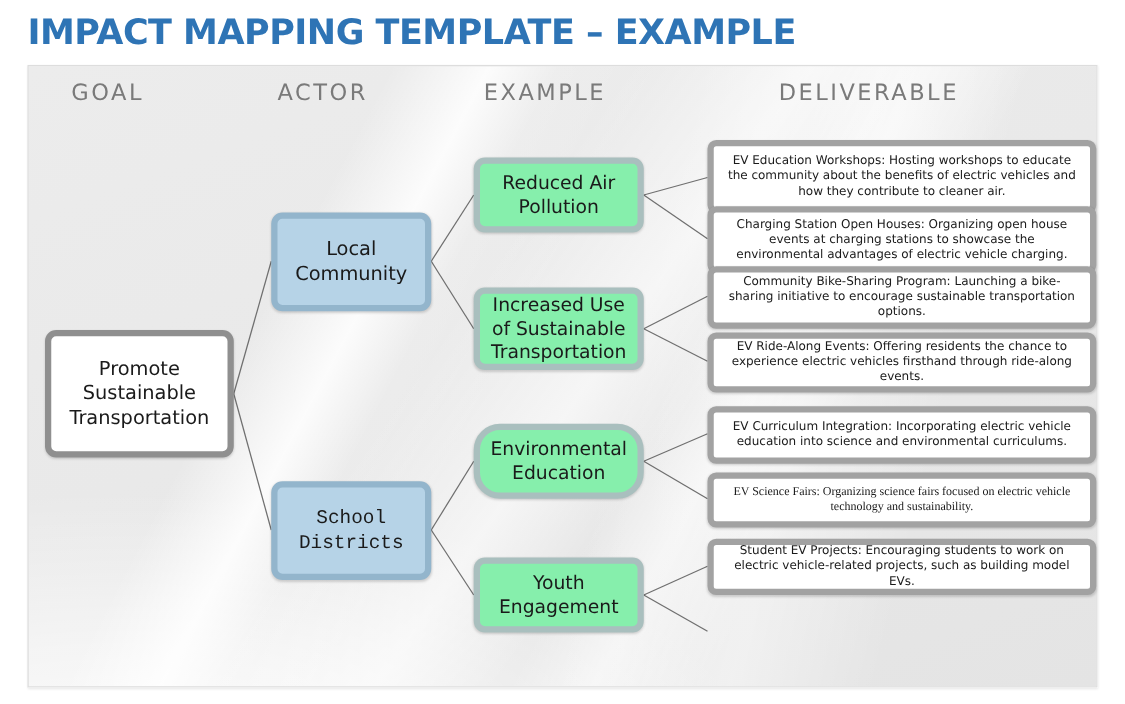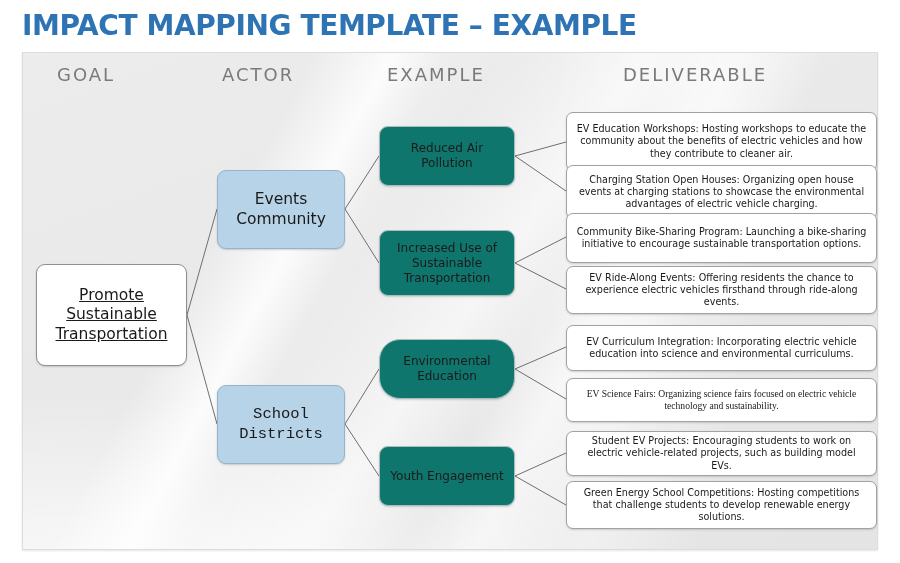--- a/index.html
+++ b/index.html
@@ -70,43 +70,42 @@
   }
 
   
   .node{
     position:absolute;
     box-sizing:border-box;
     display:flex;
     align-items:center;
     justify-content:center;
     text-align:center;
-    border:1px solid #0f766e;
+    border:5px solid #0f766e;
     border-radius:9px;
     color:#1a1a1a;
     font-family:"DejaVu Sans", sans-serif;
     line-height:1.25;
     box-shadow:0 1px 2px rgba(0,0,0,0.16);
     padding:3px 7px;
   }
   .node-goal{
     background:#ffffff;
     font-size:15.5px;
     border-color:#8f8f8f;
-    text-decoration:underline;
   }
   .node-actor{
     background:#b6d3e7;
     border-color:#93b5cc;
     font-size:15.5px;
   }
   .node-impact{
-    background:#0f766e;
+    background:#86efac;
     border-color:#a9bfbe;
-    font-size:12px;
+    font-size:15px;
   }
   .node-deliv{
     background:#ffffff;
     border-color:#a2a2a2;
     border-radius:7px;
     font-size:9.6px;
     line-height:1.28;
     padding:4px 9px;
   }
 
@@ -148,30 +147,29 @@
 
     <line x1="515" y1="369" x2="566" y2="347"></line>
     <line x1="515" y1="369" x2="566" y2="399"></line>
 
     <line x1="515" y1="476" x2="566" y2="453"></line>
     <line x1="515" y1="476" x2="566" y2="505"></line>
   </svg>
 
   <div class="node node-goal" style="left:36px; top:264px; width:151px; height:102px;">Promote Sustainable Transportation</div>
 
-  <div class="node node-actor" style="left:217px; top:170px; width:128px; height:79px;">Events Community</div>
+  <div class="node node-actor" style="left:217px; top:170px; width:128px; height:79px;">Local Community</div>
   <div class="node node-actor" style="left:217px; top:385px; width:128px; height:79px;font-family:Liberation Mono, monospace;">School Districts</div>
 
   <div class="node node-impact" style="left:379px; top:126px; width:136px; height:60px;">Reduced Air Pollution</div>
   <div class="node node-impact" style="left:379px; top:230px; width:136px; height:66px;">Increased Use of Sustainable Transportation</div>
   <div class="node node-impact" style="left:379px; top:339px; width:136px; height:60px;border-radius:21px;">Environmental Education</div>
   <div class="node node-impact" style="left:379px; top:446px; width:136px; height:60px;">Youth Engagement</div>
 
   <div class="node node-deliv" style="left:566px; top:112px; width:311px; height:59px;">EV Education Workshops: Hosting workshops to educate the community about the benefits of electric vehicles and how they contribute to cleaner air.</div>
   <div class="node node-deliv" style="left:566px; top:165px; width:311px; height:54px;">Charging Station Open Houses: Organizing open house events at charging stations to showcase the environmental advantages of electric vehicle charging.</div>
   <div class="node node-deliv" style="left:566px; top:213px; width:311px; height:50px;">Community Bike-Sharing Program: Launching a bike-sharing initiative to encourage sustainable transportation options.</div>
   <div class="node node-deliv" style="left:566px; top:266px; width:311px; height:48px;">EV Ride-Along Events: Offering residents the chance to experience electric vehicles firsthand through ride-along events.</div>
   <div class="node node-deliv" style="left:566px; top:325px; width:311px; height:46px;">EV Curriculum Integration: Incorporating electric vehicle education into science and environmental curriculums.</div>
   <div class="node node-deliv" style="left:566px; top:378px; width:311px; height:44px;font-family:Liberation Serif, serif;">EV Science Fairs: Organizing science fairs focused on electric vehicle technology and sustainability.</div>
   <div class="node node-deliv" style="left:566px; top:431px; width:311px; height:45px;">Student EV Projects: Encouraging students to work on electric vehicle-related projects, such as building model EVs.</div>
-  <div class="node node-deliv" style="left:566px; top:481px; width:311px; height:48px;">Green Energy School Competitions: Hosting competitions that challenge students to develop renewable energy solutions.</div>
 
 </div>
 
 </body></html>

